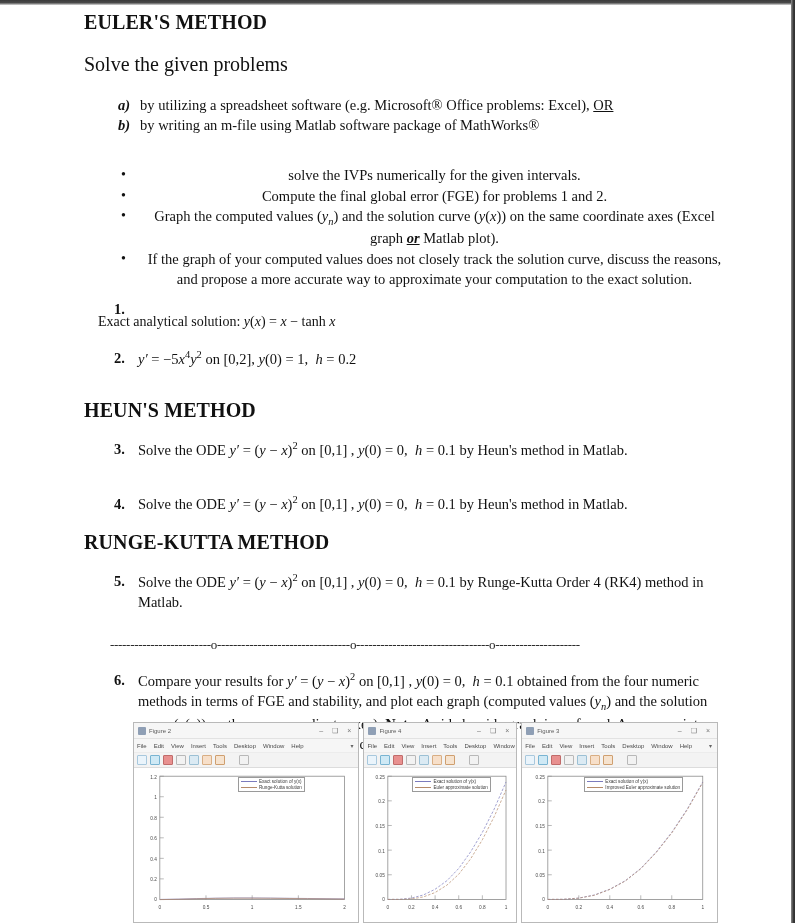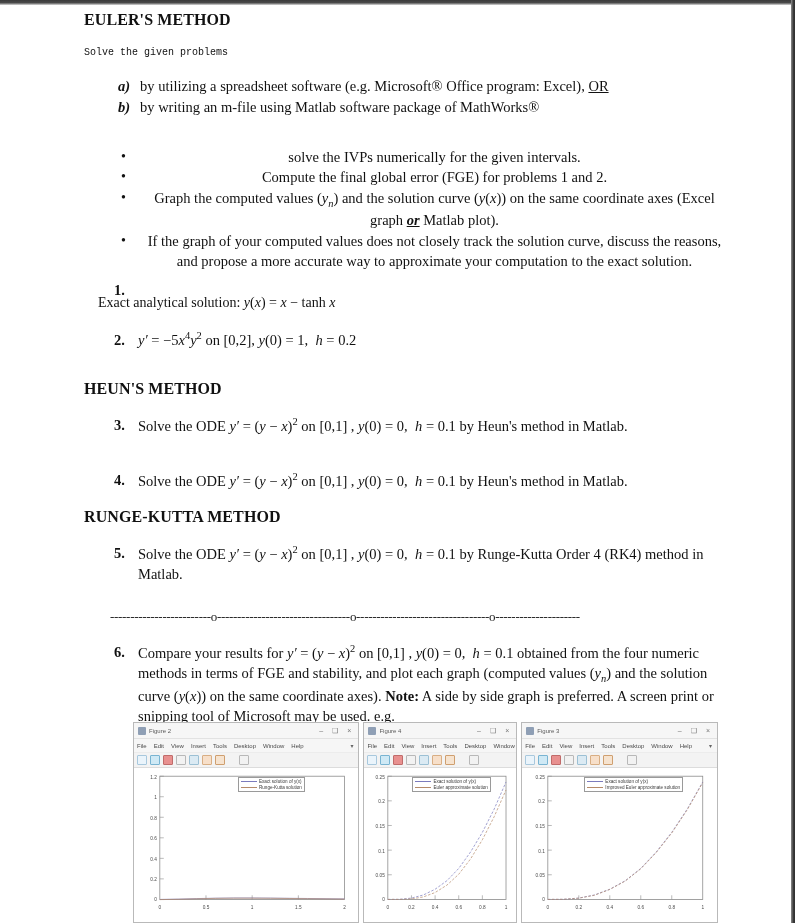--- a/index.html
+++ b/index.html
@@ -21,33 +21,32 @@
   }
   .doc{
     position:absolute;top:5px;left:0;width:787px;height:918px;
     padding:0;
   }
   .content{
     margin:0 58px 0 84px;
     padding-top:6px;
   }
   h1.sec{
-    font-size:16px;
+    font-size:20px;
     font-weight:bold;
     margin:0 0 0 0;
     letter-spacing:0.1px;
   }
   .gap-s{height:13px;}
   .gap-m{height:17px;}
   .gap-xs{height:8px;}
   p.body{
-    font-size:10px;
+    font-size:20px;
     margin:0;
     line-height:1.34;
-    font-family:Liberation Mono, monospace;
   }
   ol.alpha{
     list-style:none;
     margin:0;
     padding:0 0 0 34px;
   }
   ol.alpha li{
     font-size:14.5px;
     line-height:1.42;
     position:relative;
@@ -221,21 +220,21 @@
   <div class="content">
 
     <h1 class="sec">EULER'S METHOD</h1>
     <div class="gap-m"></div>
 
     <p class="body">Solve the given problems</p>
     <div class="gap-m"></div>
 
     <ol class="alpha">
       <li>
-        <span class="lbl">a)</span><span>by utilizing a spreadsheet software (e.g. Microsoft® Office program: Excel), </span><span class="u">OR</span>
+        <span class="lbl">a)</span><span>by utilizing a spreadsheet software (e.g. Microsoft® Office problems: Excel), </span><span class="u">OR</span>
       </li>
       <li>
         <span class="lbl">b)</span><span>by writing an m-file using Matlab software package of MathWorks®</span>
       </li>
     </ol>
     <div class="gap-s"></div>
 
     <div class="gap-m"></div>
 
     <ul class="dots">

